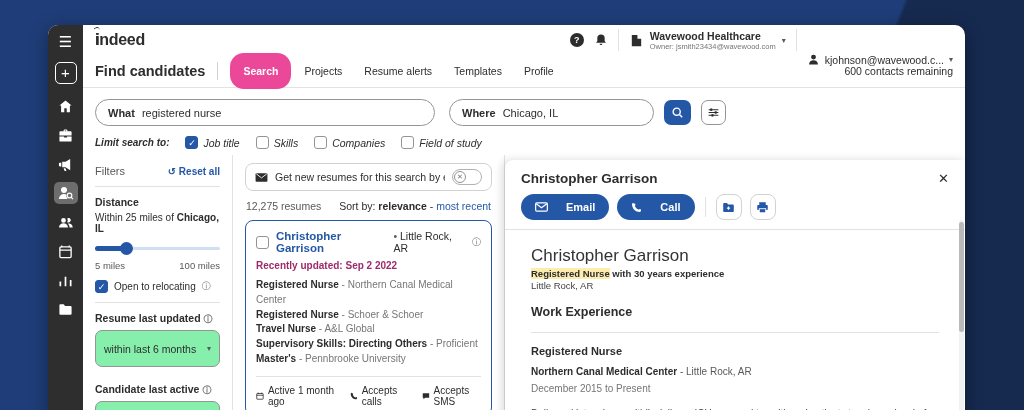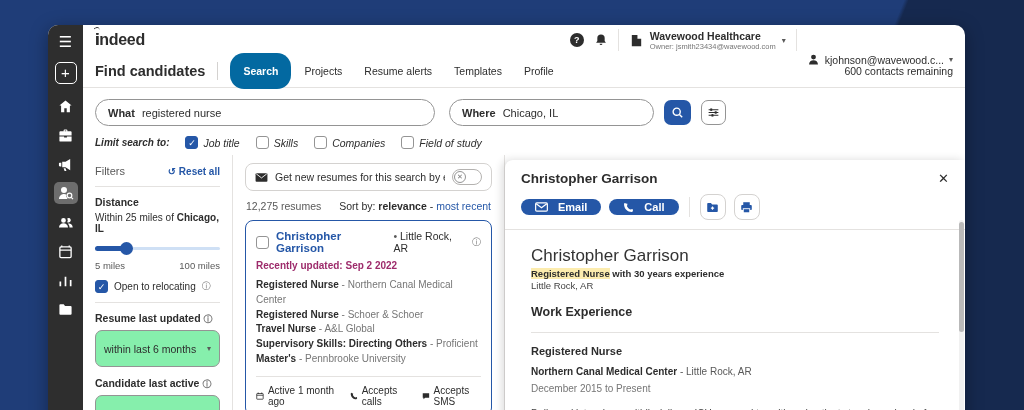--- a/index.html
+++ b/index.html
@@ -33,21 +33,21 @@
   .orgtxt .l1 { font-size:10.5px; font-weight:700; color:#2d2d2d; }
   .orgtxt .l2 { font-size:7.5px; color:#767676; }
   .caret { font-size:8px; color:#595959; }
   .userblk { display:flex; align-items:center; gap:5px; font-size:10.5px; color:#2d2d2d;margin-top:39px; }
 
   .header { height:33px; display:flex; align-items:center; padding:0 12px; border-bottom:1px solid #e4e2e0; flex:none; }
   .ptitle { font-size:14.5px; font-weight:700; color:#2d2d2d; }
   .hdiv { width:1px; height:18px; background:#d4d2d0; margin:0 12px; }
   .tabs { display:flex; align-items:center; gap:4px; }
   .tab { font-size:10.5px; color:#2d2d2d; padding:4px 9px; border-radius:14px; cursor:pointer; white-space:nowrap; }
-  .tab.active { background:#0369a1; color:#fff; font-weight:700; padding:12px 13px; }
+  .tab.active { background:#ec4899; color:#fff; font-weight:700; padding:12px 13px; }
   .contacts { margin-left:auto; font-size:10.5px; color:#2d2d2d; }
 
   .searcharea { padding:11px 12px 6px; flex:none; }
   .srow { display:flex; align-items:center; gap:14px; }
   .pill { height:27px; border:1px solid #949494; border-radius:14px; display:flex; align-items:center; padding:0 12px; gap:7px; background:#fff; }
   .pill .lab { font-size:11px; font-weight:700; color:#2d2d2d; white-space:nowrap; }
   .pill .val { font-size:11px; color:#2d2d2d; white-space:nowrap; }
   .what { width:340px; }
   .where { width:205px; }
   .sbtn { width:27px; height:25px; background:#2557a7; border:none; border-radius:7px; display:flex; align-items:center; justify-content:center; margin-left:-4px; }
@@ -68,21 +68,21 @@
   .fhr { border:none; border-top:1px solid #e4e2e0; margin:9px 0; }
   .flab { font-size:10.5px; font-weight:700; color:#2d2d2d; margin-bottom:4px; }
   .ftext { font-size:10px; color:#2d2d2d; margin-bottom:8px; }
   .slider { position:relative; height:12px; margin-bottom:6px; }
   .slider .track { position:absolute; top:5px; left:0; right:0; height:3px; background:#cfe0f5; border-radius:2px; }
   .slider .fill { position:absolute; top:4px; left:0; width:24%; height:5px; background:#2557a7; border-radius:3px; }
   .slider .thumb { position:absolute; top:0; left:20%; width:13px; height:13px; background:#2557a7; border-radius:50%; }
   .minmax { display:flex; justify-content:space-between; font-size:9.5px; color:#595959; margin-bottom:9px; }
   .fchk { display:flex; align-items:center; gap:6px; font-size:10px; color:#2d2d2d; }
   .info { font-size:9px; color:#767676; }
-  .fgroup { margin-bottom:10px; }
+  .fgroup { margin-bottom:16px; }
   .select { height:37px; border:1px solid #949494; border-radius:7px; background:#86efac; display:flex; align-items:center; justify-content:space-between; padding:12px 8px; font-size:10.5px; color:#2d2d2d; width:100%; }
 
   
   .rcol { width:272px; flex:none; border-right:1px solid #e4e2e0; padding:8px 12px 0; overflow:hidden; }
   .alertbar { border:1px solid #d4d2d0; border-radius:8px; height:28px; display:flex; align-items:center; padding:0 9px; gap:7px; }
   .alertbar .atext { font-size:10.5px; color:#2d2d2d; flex:1; white-space:nowrap; overflow:hidden; }
   .toggle { width:30px; height:16px; border:1px solid #b4b2b0; border-radius:9px; background:#fff; position:relative; flex:none; }
   .toggle .knob { position:absolute; left:1px; top:1px; width:12px; height:12px; border:1px solid #949494; border-radius:50%; font-size:7px; color:#767676; display:flex; align-items:center; justify-content:center; }
   .countrow { display:flex; align-items:center; justify-content:space-between; padding:9px 1px 8px; }
   .rcount { font-size:10.5px; color:#595959; }
@@ -102,21 +102,21 @@
   .cfoot { display:flex; align-items:center; gap:14px; border-top:1px solid #e4e2e0; margin-top:9px; padding:8px 0; }
   .badge { display:flex; align-items:center; gap:4px; font-size:10px; color:#2d2d2d; }
 
   
   .dpanel { flex:1; margin-top:5px; background:#fff; border-radius:8px 0 0 0; box-shadow:-3px 0 8px rgba(0,0,0,.14); display:flex; flex-direction:column; min-width:0; position:relative; }
   .dhead { padding:11px 16px 9px; border-bottom:1px solid #e4e2e0; }
   .drow1 { display:flex; align-items:center; justify-content:space-between; }
   .dtitle { font-size:13.5px; font-weight:700; color:#2d2d2d; }
   .dclose { font-size:13px; color:#2d2d2d; cursor:pointer; }
   .dactions { display:flex; align-items:center; gap:8px; margin-top:8px; }
-  .abtn { height:16px; background:#2557a7; color:#fff; border:none; border-radius:13px; font-size:11px; font-weight:700; display:flex; align-items:center; gap:10px; padding:0 14px; font-family:inherit; }
+  .abtn { height:26px; background:#2557a7; color:#fff; border:none; border-radius:13px; font-size:11px; font-weight:700; display:flex; align-items:center; gap:18px; padding:0 14px; font-family:inherit; }
   .adiv { width:1px; height:20px; background:#e4e2e0; margin:0 2px; }
   .iconbtn { width:26px; height:26px; border:1px solid #d4d2d0; border-radius:8px; background:#fff; display:flex; align-items:center; justify-content:center; }
   .dbody { flex:1; overflow:hidden; padding:16px 26px 0; position:relative; }
   .rname { font-size:17px; color:#333; margin-bottom:2px; }
   .rhead { font-size:9.5px; font-weight:700; color:#2d2d2d; }
   .rhead .hl { background:#fcecae; }
   .rloc { font-size:9.5px; color:#444; margin-top:1px; }
   .rsection { font-size:12.5px; font-weight:700; color:#2d2d2d; margin-top:14px; }
   .rhr { border:none; border-top:1px solid #e4e2e0; margin:13px 0 12px; }
   .rjob { font-size:11px; font-weight:700; color:#2d2d2d; margin-bottom:9px; }

